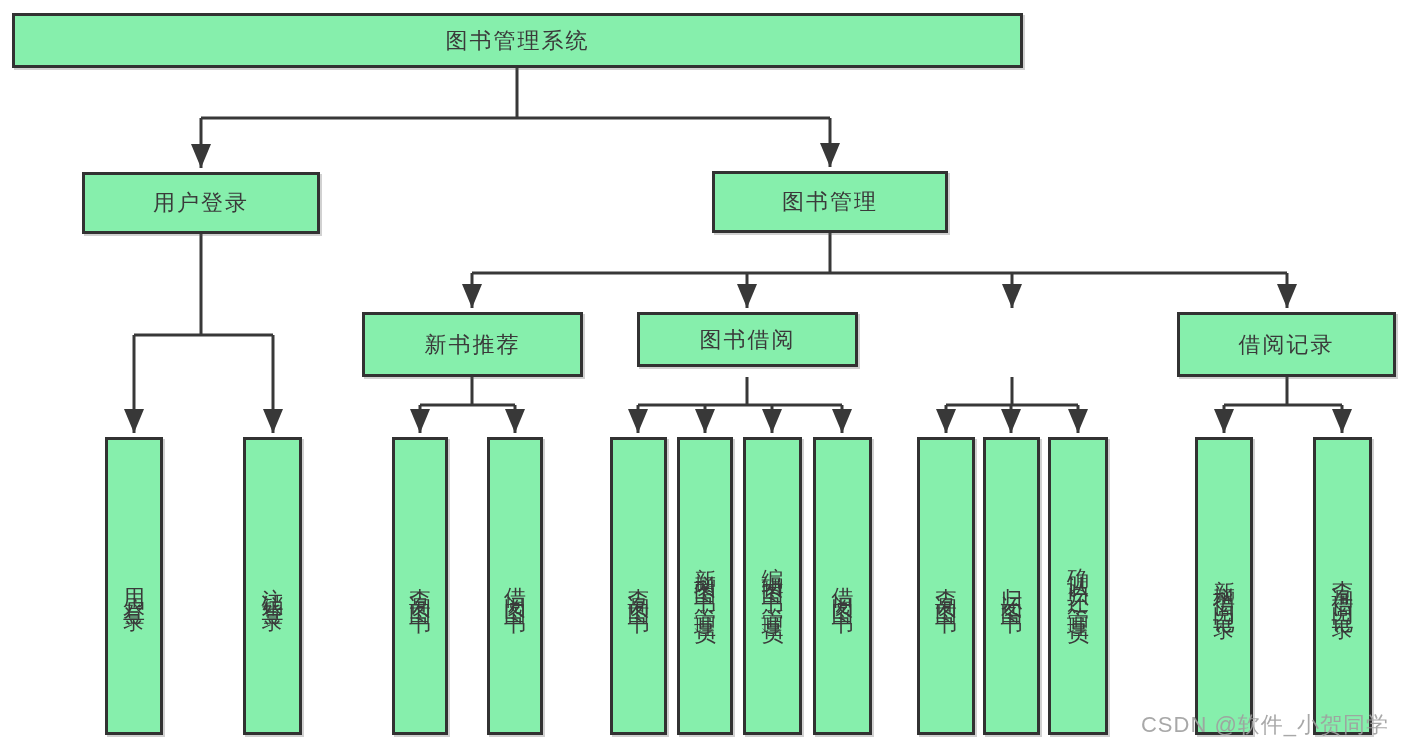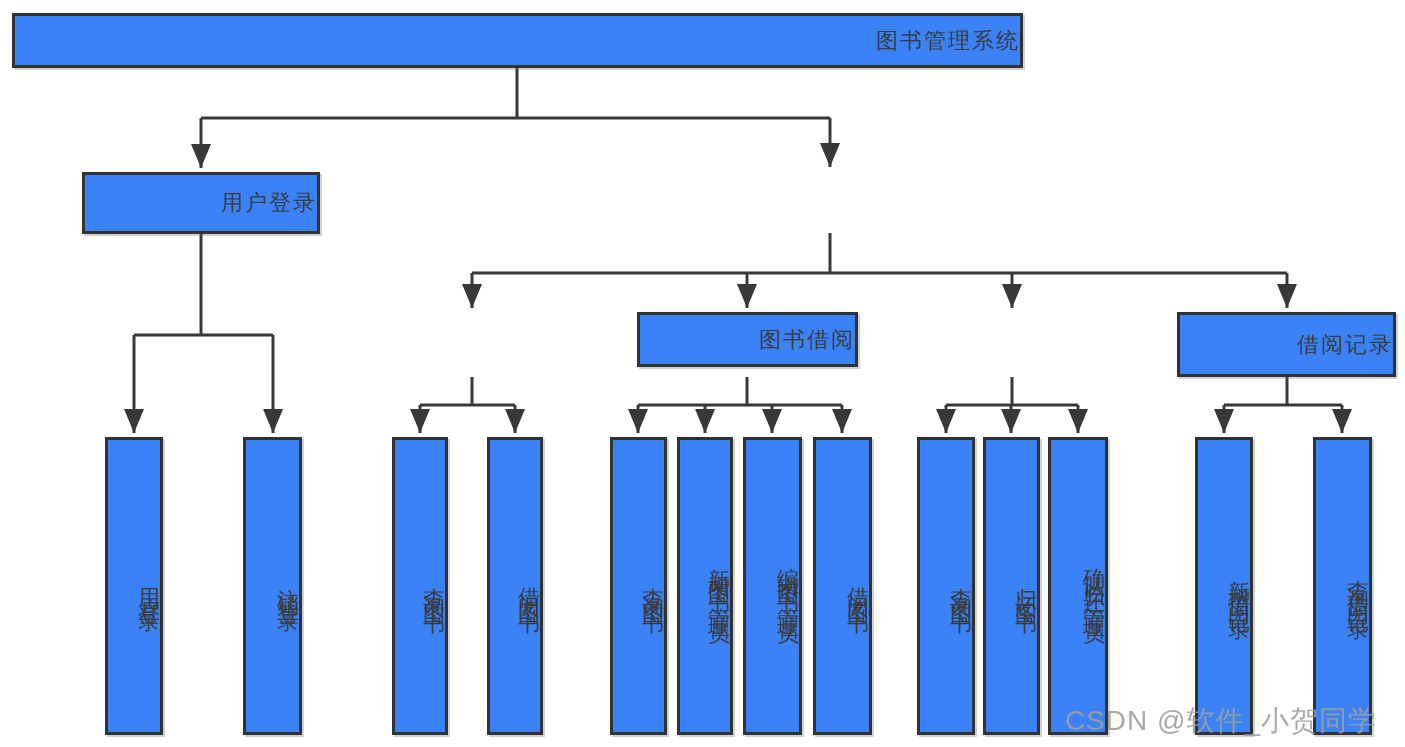--- a/index.html
+++ b/index.html
@@ -2,34 +2,34 @@
 <html><head>
 <meta charset="utf-8">
 <style>
   html,body{margin:0;padding:0;background:#ffffff;}
   body{font-family:"Liberation Sans","DejaVu Sans",sans-serif;}
   .canvas{
     position:relative;width:1405px;height:747px;background:#ffffff;overflow:hidden;
   }
   .connectors{position:absolute;left:0;top:0;width:1405px;height:747px;}
   .node{
-    position:absolute;background:#3b82f6;border:3px solid #323232;
-    box-sizing:border-box;display:flex;align-items:center;justify-content:flex-end;
+    position:absolute;background:#86efac;border:3px solid #323232;
+    box-sizing:border-box;display:flex;align-items:center;justify-content:center;
     color:#3a3a3a;box-shadow:2px 2px 0 rgba(90,90,90,.28);
   }
   .node.h span{
     font-size:22px;letter-spacing:2px;white-space:nowrap;
   }
   .node.v span{
     writing-mode:vertical-rl;text-orientation:mixed;
     font-size:22px;letter-spacing:8px;line-height:1;white-space:nowrap;
   }
   .watermark{
-    position:absolute;right:28px;bottom:7px;
-    font-size:28px;color:rgba(158,158,158,.9);letter-spacing:1px;white-space:nowrap;
+    position:absolute;right:16px;bottom:7px;
+    font-size:22px;color:rgba(158,158,158,.9);letter-spacing:1px;white-space:nowrap;
   }
 </style>
 </head>
 <body>
 
 <div class="canvas">
 
   <svg class="connectors" width="1405" height="747" viewBox="0 0 1405 747" xmlns="http://www.w3.org/2000/svg">
     <defs>
       <marker id="arrow" markerUnits="userSpaceOnUse" markerWidth="28" markerHeight="24" refX="24" refY="11" orient="auto">
@@ -66,21 +66,27 @@
     <line x1="1342" y1="405" x2="1342" y2="433" stroke="#383838" stroke-width="3" marker-end="url(#arrow)"></line>
   </svg>
 
   <div class="node h" style="left:12px;top:13px;width:1011px;height:55px">
     <span>图书管理系统</span>
   </div>
 
   <div class="node h" style="left:82px;top:172px;width:238px;height:62px">
     <span>用户登录</span>
   </div>
+  <div class="node h" style="left:712px;top:171px;width:236px;height:62px">
+    <span>图书管理</span>
+  </div>
 
+  <div class="node h" style="left:362px;top:312px;width:221px;height:65px">
+    <span>新书推荐</span>
+  </div>
   <div class="node h" style="left:637px;top:312px;width:221px;height:55px">
     <span>图书借阅</span>
   </div>
   <div class="node h" style="left:1177px;top:312px;width:219px;height:65px">
     <span>借阅记录</span>
   </div>
 
   <div class="node v" style="left:105px;top:437px;width:58px;height:298px">
     <span>用户登录</span>
   </div>

